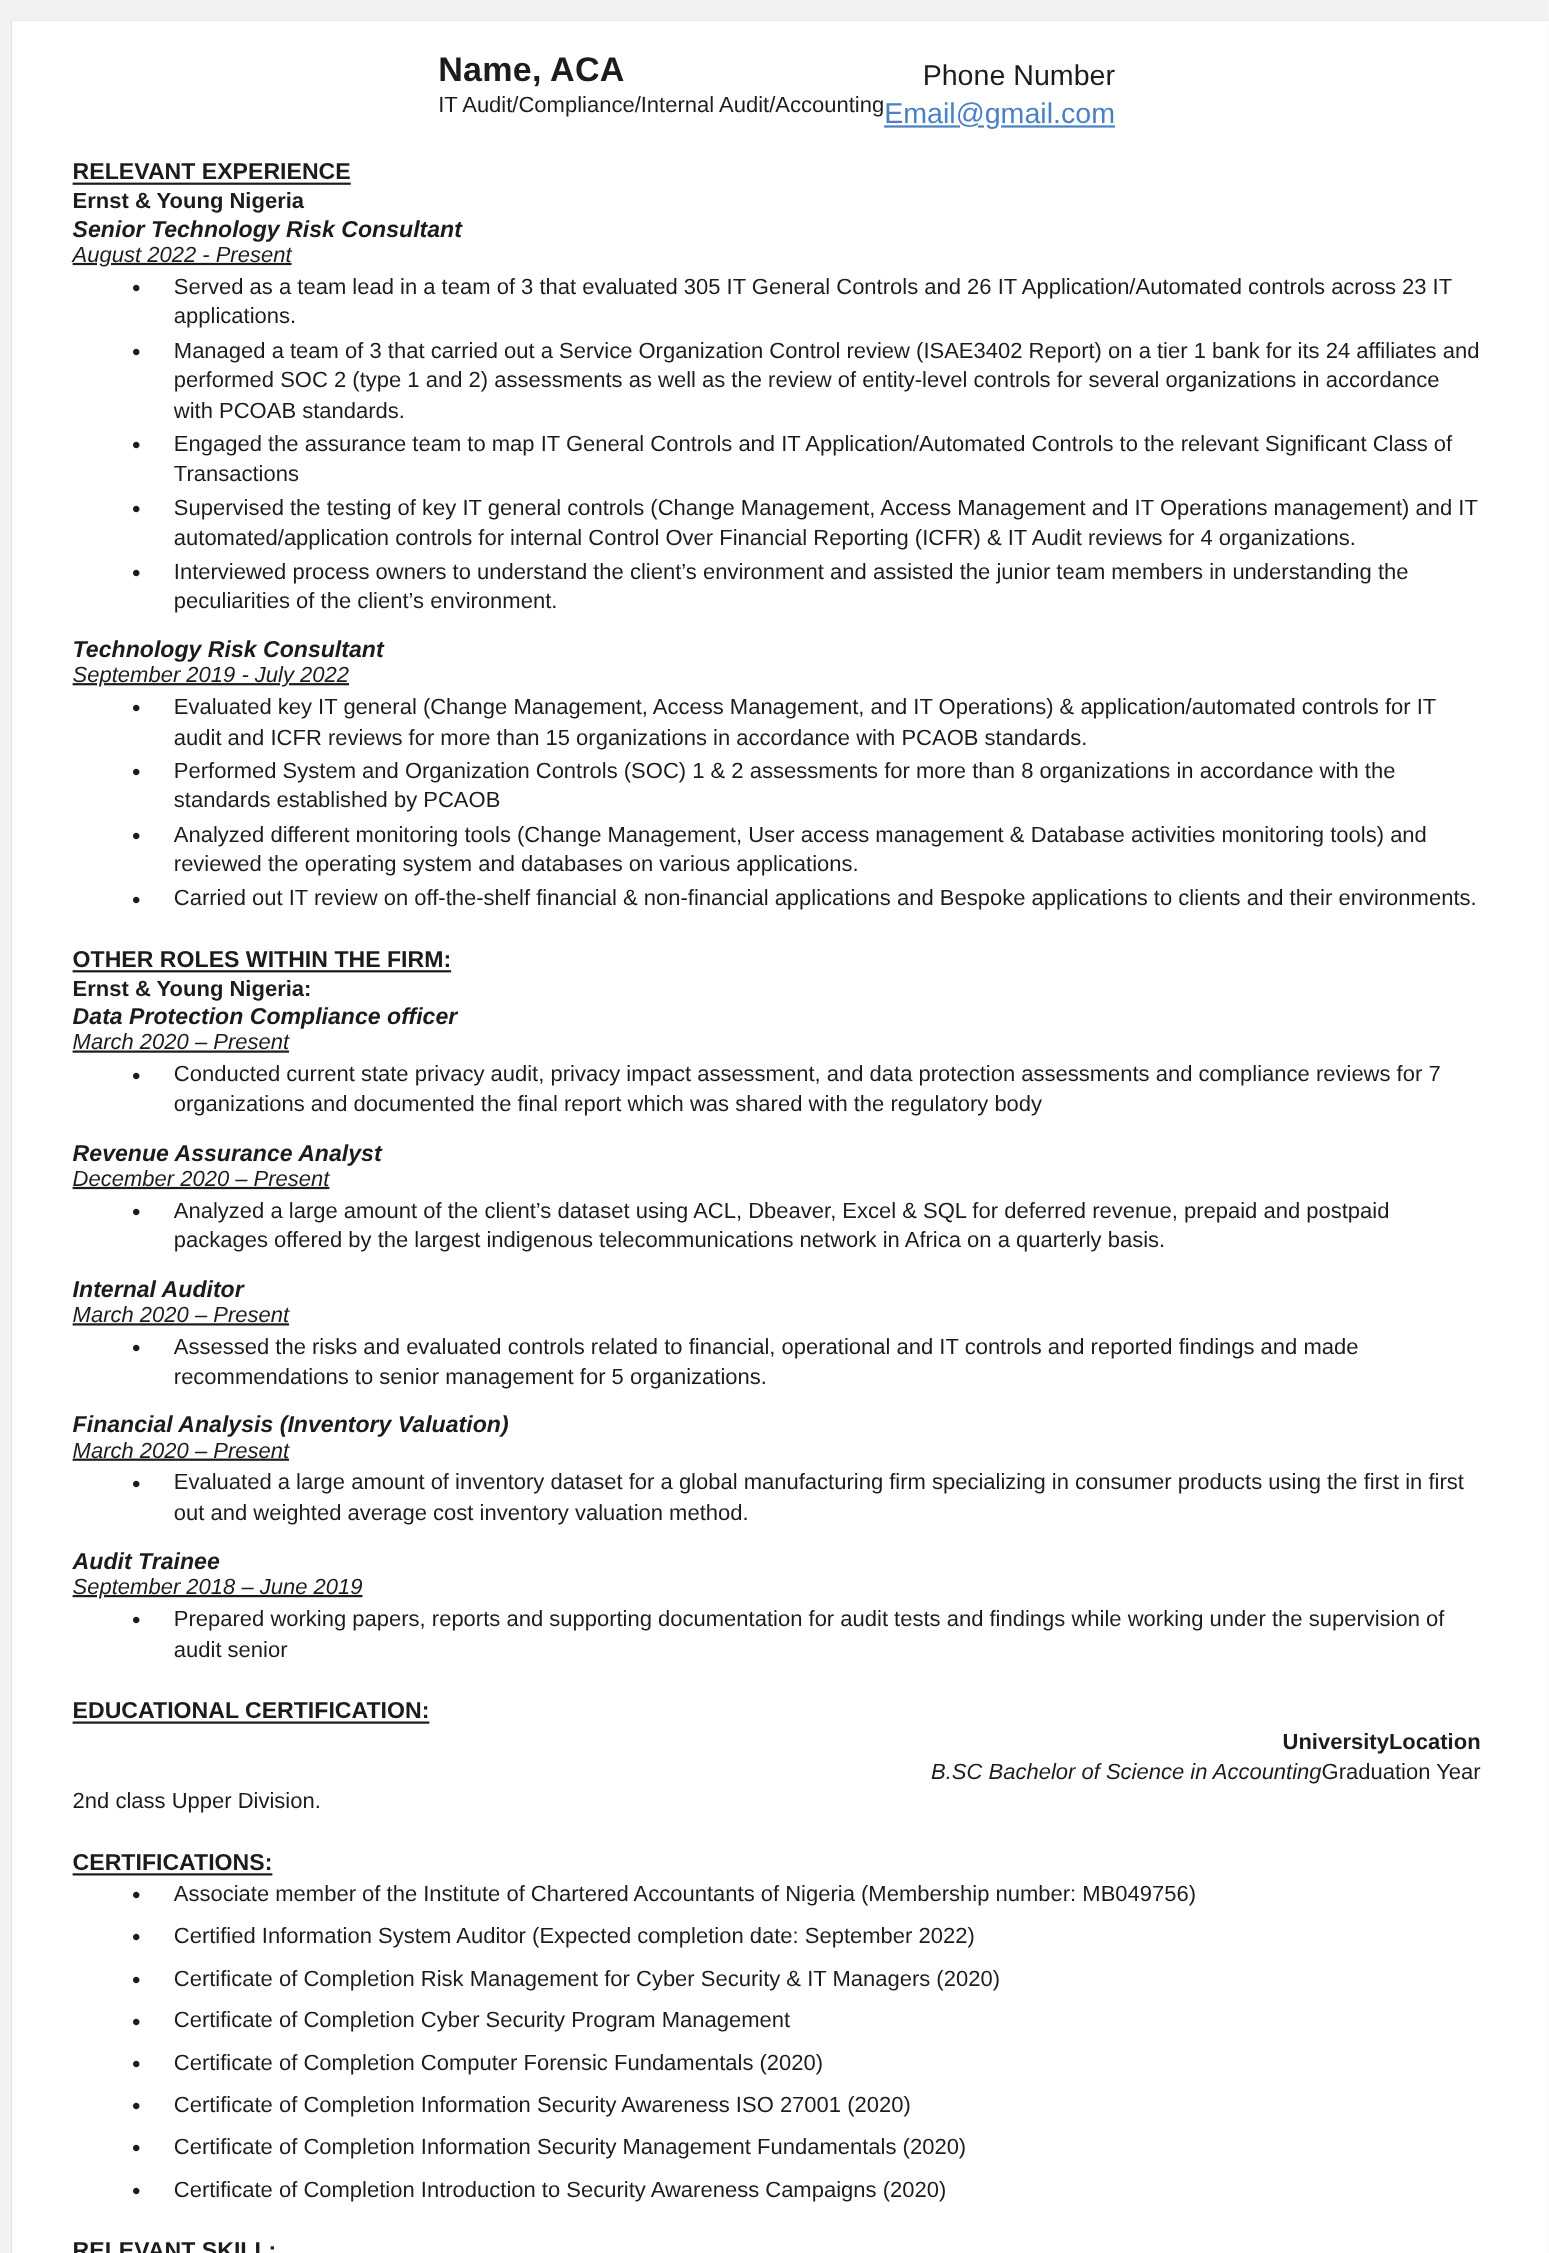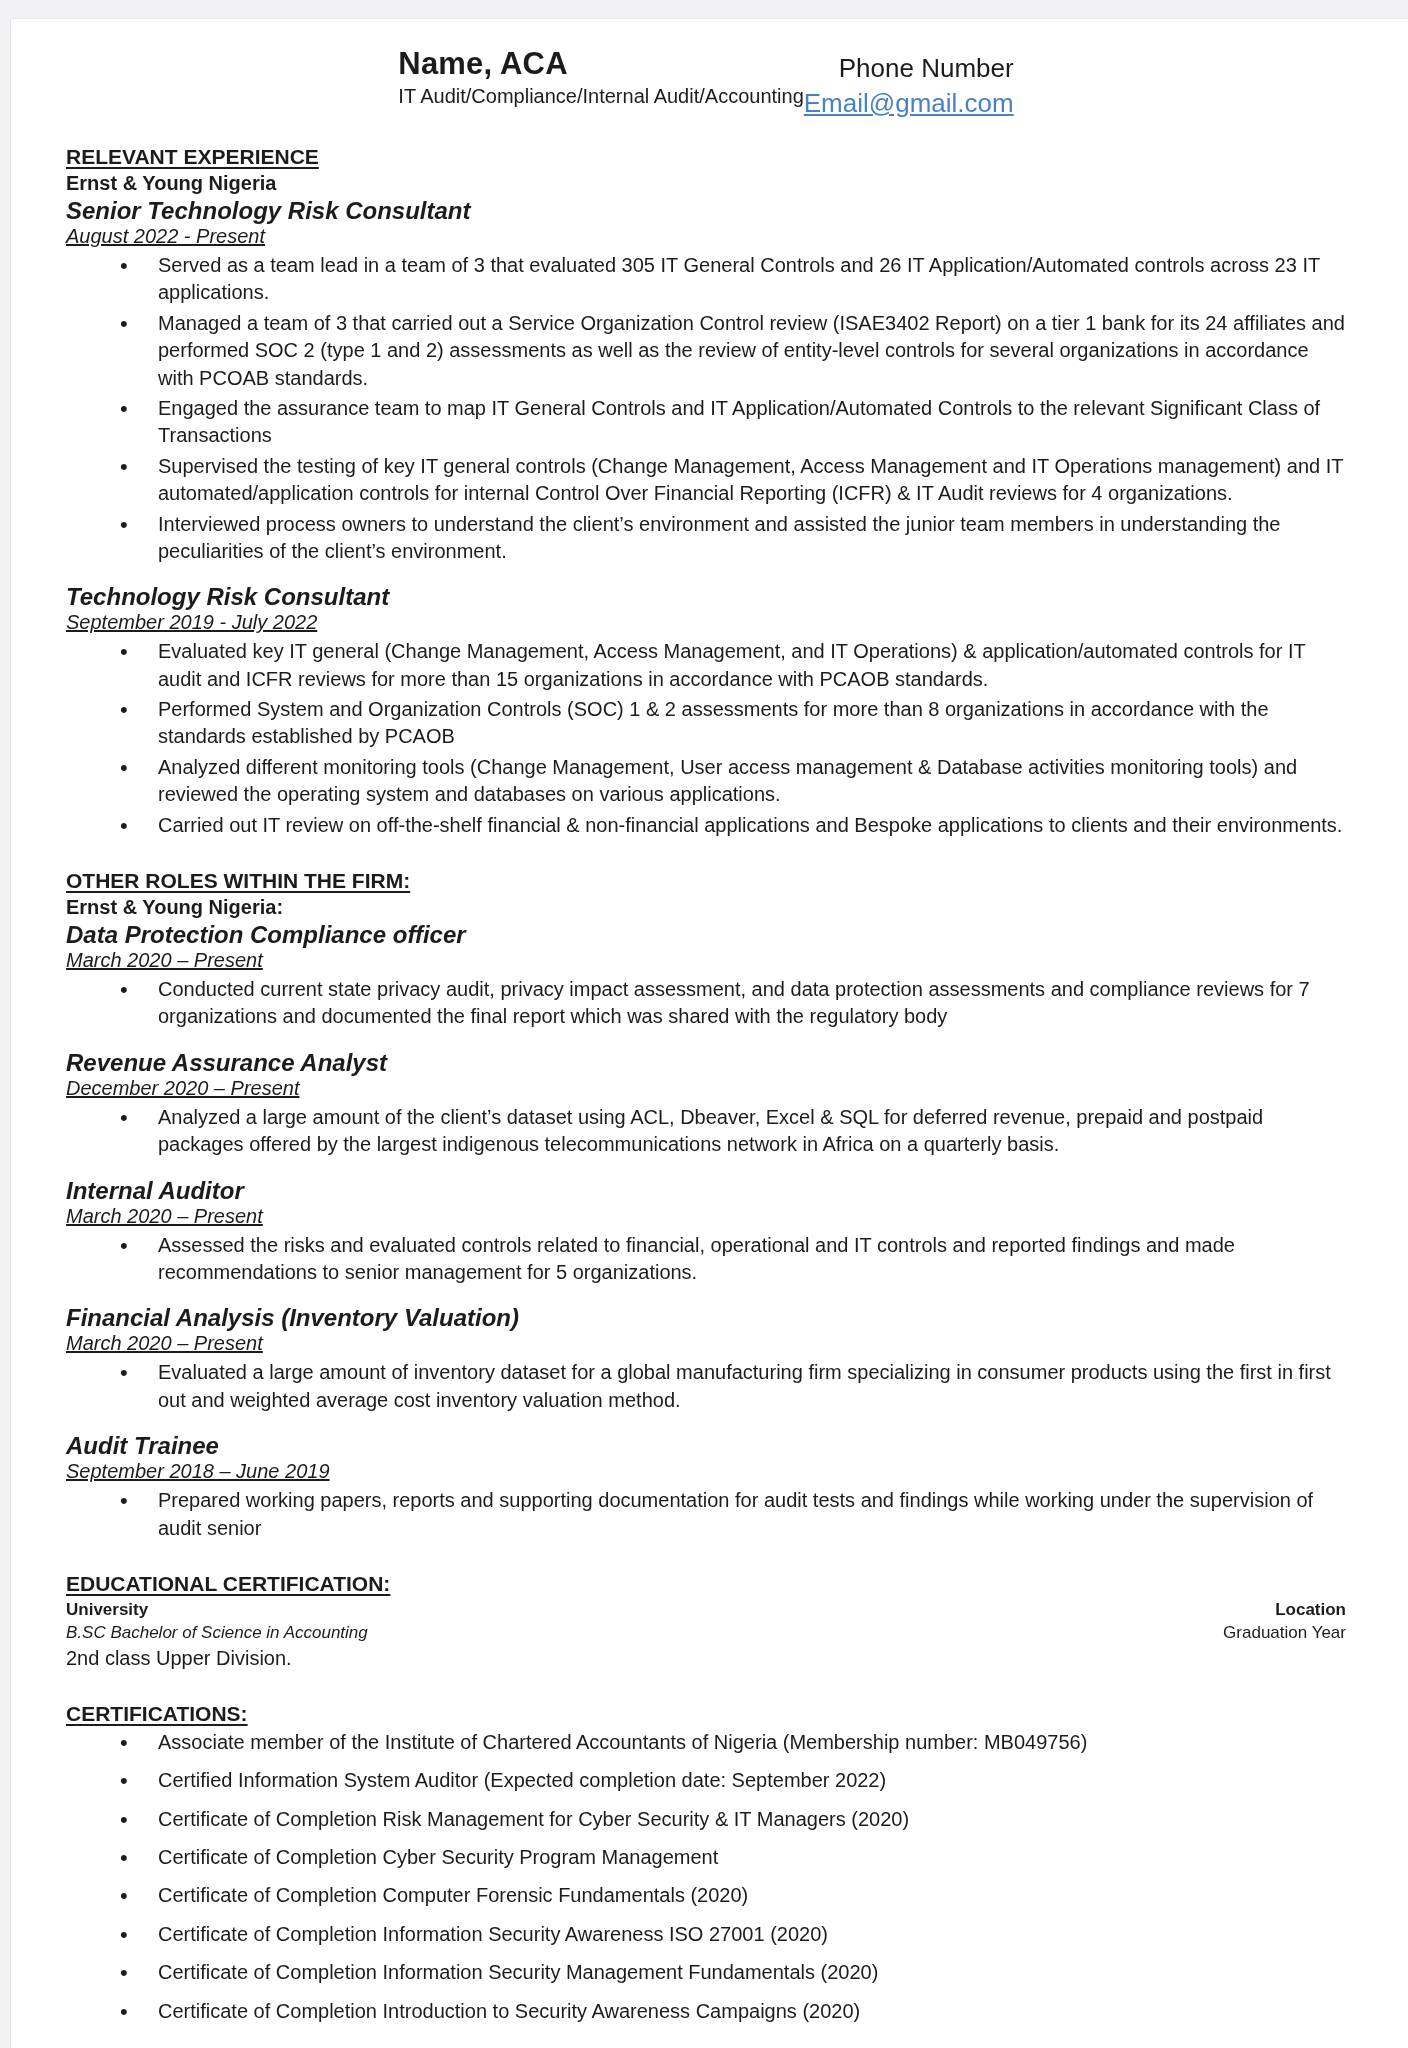--- a/index.html
+++ b/index.html
@@ -31,38 +31,38 @@
     font-size: 21px; font-weight: 700;
     text-decoration: underline;
     text-decoration-thickness: 2px;
     text-underline-offset: 3px;
     margin: 30px 0 3px 0;
   }
   h2.first { margin-top: 26px; }
   .company { font-size: 20px; font-weight: 700; margin-bottom: 2px; }
   .role { margin-top: 0; }
   .role + .role, .role-gap { margin-top: 18px; }
-  .role-title { font-size: 24px; font-weight: 700; font-style: italic; }
+  .role-title { font-size: 21px; font-weight: 700; font-style: italic; }
   .role-dates { font-size: 20px; font-style: italic; margin-bottom: 4px; text-decoration: underline; }
   ul.bullets { list-style: none; margin: 2px 0 0 0; }
   ul.bullets li {
     position: relative;
     font-size: 20px;
     line-height: 1.37;
     padding-left: 92px;
     margin-bottom: 3px;
   }
   ul.bullets li::before {
     content: "\2022";
     position: absolute;
     left: 54px; top: -1px;
     font-size: 22px;
   }
   ul.bullets.spaced li { margin-bottom: 11px; }
-  .edu-row { display: flex; justify-content: space-between; font-size: 17px; line-height: 1.35; }
+  .edu-row { display: flex; justify-content: flex-end; font-size: 20px; line-height: 1.35; }
   .edu-row .bold { font-weight: 700; }
   .edu-row .italic { font-style: italic; }
   .grade { font-size: 20px; line-height: 1.35; }
 </style>
 </head>
 <body>
 
 <div class="page">
 
   <div class="header-row">

